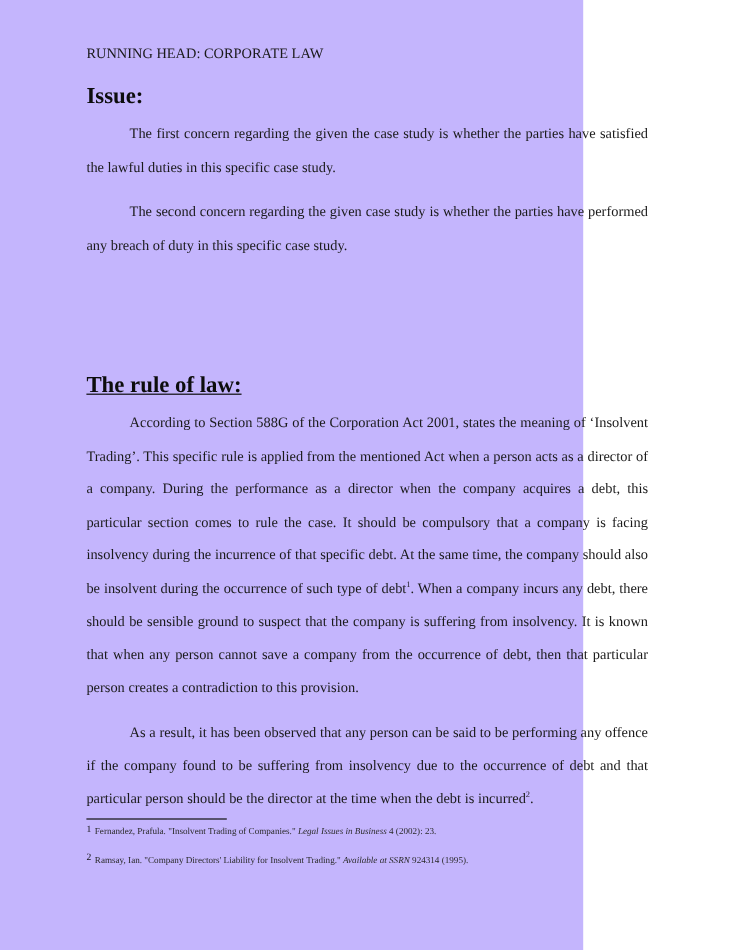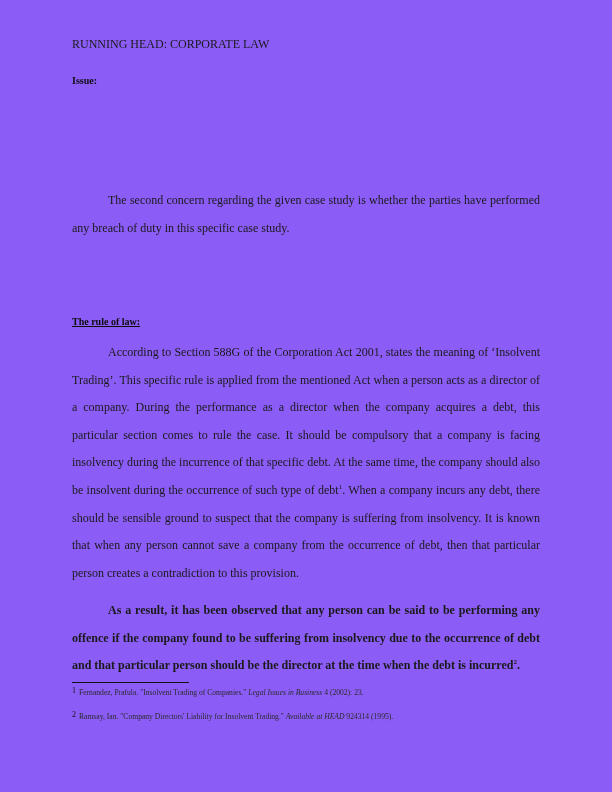--- a/index.html
+++ b/index.html
@@ -11,38 +11,38 @@
       width: 612px;
       height: 792px;
       position: relative;
       overflow: hidden;
       font-family: "Liberation Serif", "DejaVu Serif", serif;
       color: #111111;
     }
     .page {
       position: absolute;
       left: 0; top: 0;
-      width: 612px;
+      width: 486px;
       height: 792px;
-      background: #8b5cf6;
+      background: #c4b5fd;
     }
     .running-head {
       position: absolute;
       left: 72px;
       top: 36px;
       font-size: 12px;
       line-height: 16px;
       letter-spacing: 0;
       color: #1a1a1a;
     }
     .heading {
       position: absolute;
       left: 72px;
       font-weight: bold;
-      font-size: 10px;
+      font-size: 19px;
       line-height: 18px;
       color: #0d0d0d;
       text-align: center;
     }
     .para {
       position: absolute;
       left: 72px;
       width: 468px;
       font-size: 12px;
       line-height: 27.6px;
@@ -84,27 +84,28 @@
   </style>
 </head>
 <body>
 
 <div class="page">
 
   <div class="running-head">RUNNING HEAD: CORPORATE LAW</div>
 
   <div class="heading" style="top:72px;">Issue:</div>
 
-  <p class="para" style="top:163px;margin-top:24px;">The second concern regarding the given case study is whether the parties have performed any breach of duty in this specific case study.</p>
+  <p class="para" style="top:98px;">The first concern regarding the given the case study is whether the parties have satisfied the lawful duties in this specific case study.</p>
+  <p class="para" style="top:163px;">The second concern regarding the given case study is whether the parties have performed any breach of duty in this specific case study.</p>
 
   <div class="heading" style="top:313px;text-decoration:underline;">The rule of law:</div>
 
   <p class="para" style="top:339px;"><span>According to Section 588G of the Corporation Act 2001, states the meaning of ‘Insolvent Trading’. This specific rule is applied from the mentioned Act when a person acts as a director of a company. During the performance as a director when the company acquires a debt, this particular section comes to rule the case. It should be compulsory that a company is facing insolvency during the incurrence of that specific debt. At the same time, the company should also be insolvent during the occurrence of such type of debt</span><sup>1</sup><span>. When a company incurs any debt, there should be sensible ground to suspect that the company is suffering from insolvency. It is known that when any person cannot save a company from the occurrence of debt, then that particular person creates a contradiction to this provision.</span></p>
 
-  <p class="para" style="top:597px;font-weight:bold;"><span>As a result, it has been observed that any person can be said to be performing any offence if the company found to be suffering from insolvency due to the occurrence of debt and that particular person should be the director at the time when the debt is incurred</span><sup>2</sup><span>.</span></p>
+  <p class="para" style="top:597px;"><span>As a result, it has been observed that any person can be said to be performing any offence if the company found to be suffering from insolvency due to the occurrence of debt and that particular person should be the director at the time when the debt is incurred</span><sup>2</sup><span>.</span></p>
 
   <div class="footnote-rule"></div>
 
   <div class="footnote" style="top:686px;"><span class="fn-num">1</span><span>Fernandez, Prafula. "Insolvent Trading of Companies." </span><i>Legal Issues in Business</i><span> 4 (2002): 23.</span></div>
 
-  <div class="footnote" style="top:710px;"><span class="fn-num">2</span><span>Ramsay, Ian. "Company Directors' Liability for Insolvent Trading." </span><i>Available at HEAD</i><span> 924314 (1995).</span></div>
+  <div class="footnote" style="top:710px;"><span class="fn-num">2</span><span>Ramsay, Ian. "Company Directors' Liability for Insolvent Trading." </span><i>Available at SSRN</i><span> 924314 (1995).</span></div>
 
 </div>
 
 </body></html>

